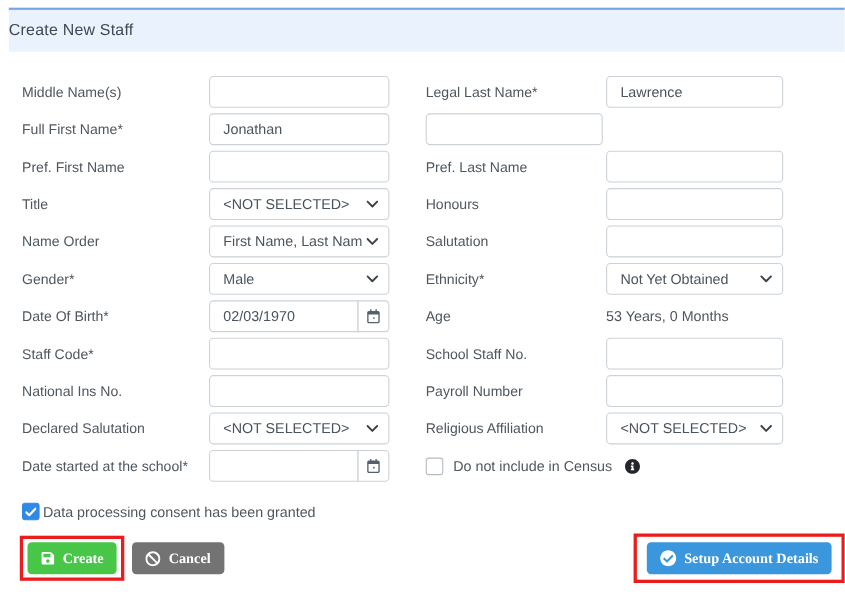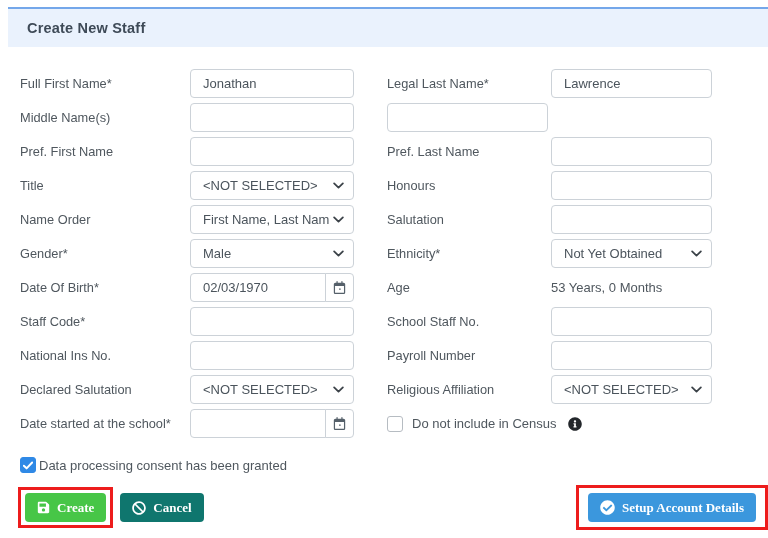--- a/index.html
+++ b/index.html
@@ -4,22 +4,22 @@
 <style>
   html,body{margin:0;padding:0;}
   body{
     width:768px;height:538px;background:#ffffff;
     font-family:"Liberation Sans",sans-serif;font-size:13px;color:#4f575e;
     overflow:hidden;
   }
   .page{padding:7px 0 0 8px;}
   .panel-header{
     border-top:2px solid #74a7ea;background:#eaf2fd;height:38px;
-    display:flex;align-items:center;padding-left:19px;
-    font-size:14.5px;font-weight:700;color:#3e4a57;letter-spacing:.2px;
+    display:flex;align-items:center;
+    font-size:14.5px;font-weight:400;color:#3e4a57;letter-spacing:.2px;
   }
   .form-area{display:flex;padding:22px 0 0 12px;}
   .col{display:flex;flex-direction:column;}
   .col-right{margin-left:33px;}
   .field-row{display:flex;align-items:center;height:29px;margin-bottom:5px;}
   .col-left .f-label{width:170px;flex:0 0 170px;}
   .col-right .f-label{width:164px;flex:0 0 164px;}
   .col-left .control{width:164px;}
   .col-right .control{width:161px;}
   .f-label{font-size:12.8px;color:#4f575e;}
@@ -56,47 +56,47 @@
   .footer-left{display:flex;align-items:center;}
   .annotation{border:3px solid #ed1c1c;display:inline-flex;padding:3px 4px;background:transparent;}
   .annotation.setup{padding:5px 9px;}
   .btn{
     height:29px;border:none;border-radius:4px;color:#fff;font-weight:700;
     font-size:13px;display:inline-flex;align-items:center;gap:7px;padding:0 12px;
     font-family:Liberation Serif, serif;cursor:pointer;white-space:nowrap;
   }
   .btn svg{flex:0 0 auto;}
   .btn-green{background:#47c647;}
-  .btn-red{background:#0f766e;margin-left:7px;}
+  .btn-red{background:#737373;margin-left:7px;}
   .btn-blue{background:#3b97dd;font-weight:600;}
 </style>
 </head>
 <body>
 
 <div class="page">
 
   <div class="panel-header">
     <span>Create New Staff</span>
   </div>
 
   <div class="form-area">
     <div class="col col-left" id="col-left">
         <div class="field-row">
+          <label class="f-label">Middle Name(s)</label>
+          <div class="control">
+            <div class="input">
+              <span class="val"></span>
+            </div>
+          </div>
+        </div>
+        <div class="field-row">
           <label class="f-label">Full First Name*</label>
           <div class="control">
             <div class="input">
               <span class="val">Jonathan</span>
-            </div>
-          </div>
-        </div>
-        <div class="field-row">
-          <label class="f-label">Middle Name(s)</label>
-          <div class="control">
-            <div class="input">
-              <span class="val"></span>
             </div>
           </div>
         </div>
         <div class="field-row">
           <label class="f-label">Pref. First Name</label>
           <div class="control">
             <div class="input">
               <span class="val"></span>
             </div>
           </div>

